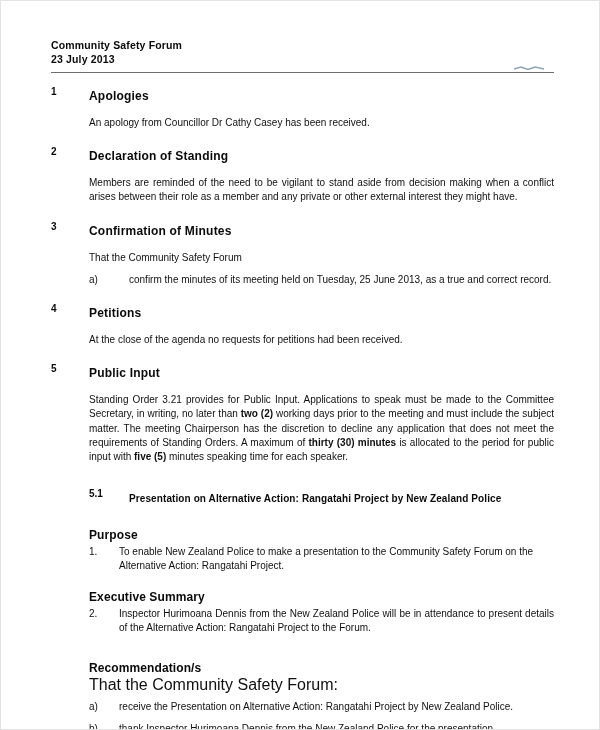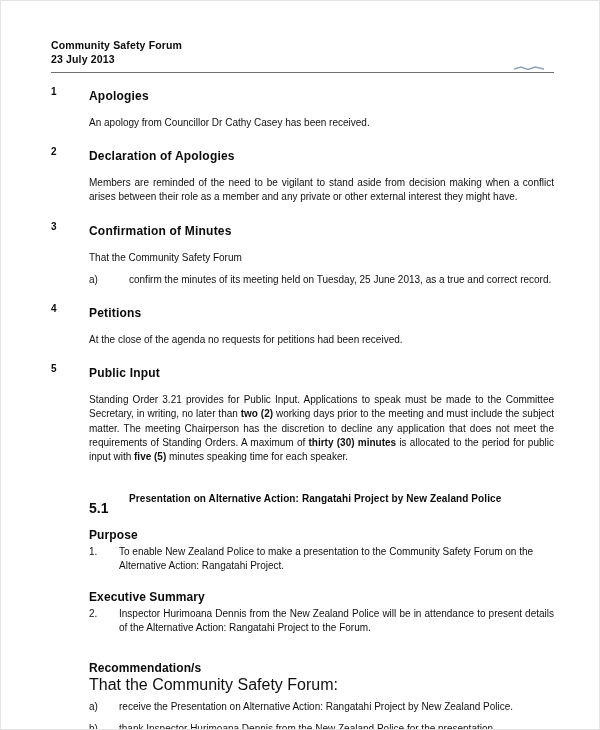--- a/index.html
+++ b/index.html
@@ -91,22 +91,22 @@
     position:absolute;
     left:0; top:0;
     font-size:10px;
     color:#101010;
   }
 
   
   .sub { margin-left:38px; }
   .sub-head-row { position:relative; padding-left:40px; }
   .sub-num {
-    position:absolute; left:0; top:12px;
-    font-size:14px; font-weight:bold; color:#0a0a0a;
+    position:absolute; left:0; top:0;
+    font-size:10px; font-weight:bold; color:#0a0a0a;
   }
   .sub-title {
     font-size:10px; font-weight:bold; color:#0a0a0a;
     letter-spacing:0.1px;
   }
   .sub-label {
     font-size:12px; font-weight:bold; color:#0a0a0a;
     letter-spacing:0.1px;
   }
   .num-item {
@@ -175,21 +175,21 @@
         <span class="sec-title">Apologies</span>
       </div>
       <div class="sp12"></div>
       <div class="body-txt plain">An apology from Councillor Dr Cathy Casey has been received.</div>
     </div>
     <div class="sp16"></div>
 
     <div class="sec">
       <div class="sec-row">
         <span class="sec-num">2</span>
-        <span class="sec-title">Declaration of Apologies</span>
+        <span class="sec-title">Declaration of Standing</span>
       </div>
       <div class="sp12"></div>
       <div class="body-txt">Members are reminded of the need to be vigilant to stand aside from decision making when a conflict arises between their role as a member and any private or other external interest they might have.</div>
     </div>
     <div class="sp16"></div>
 
     <div class="sec">
       <div class="sec-row">
         <span class="sec-num">3</span>
         <span class="sec-title">Confirmation of Minutes</span>

